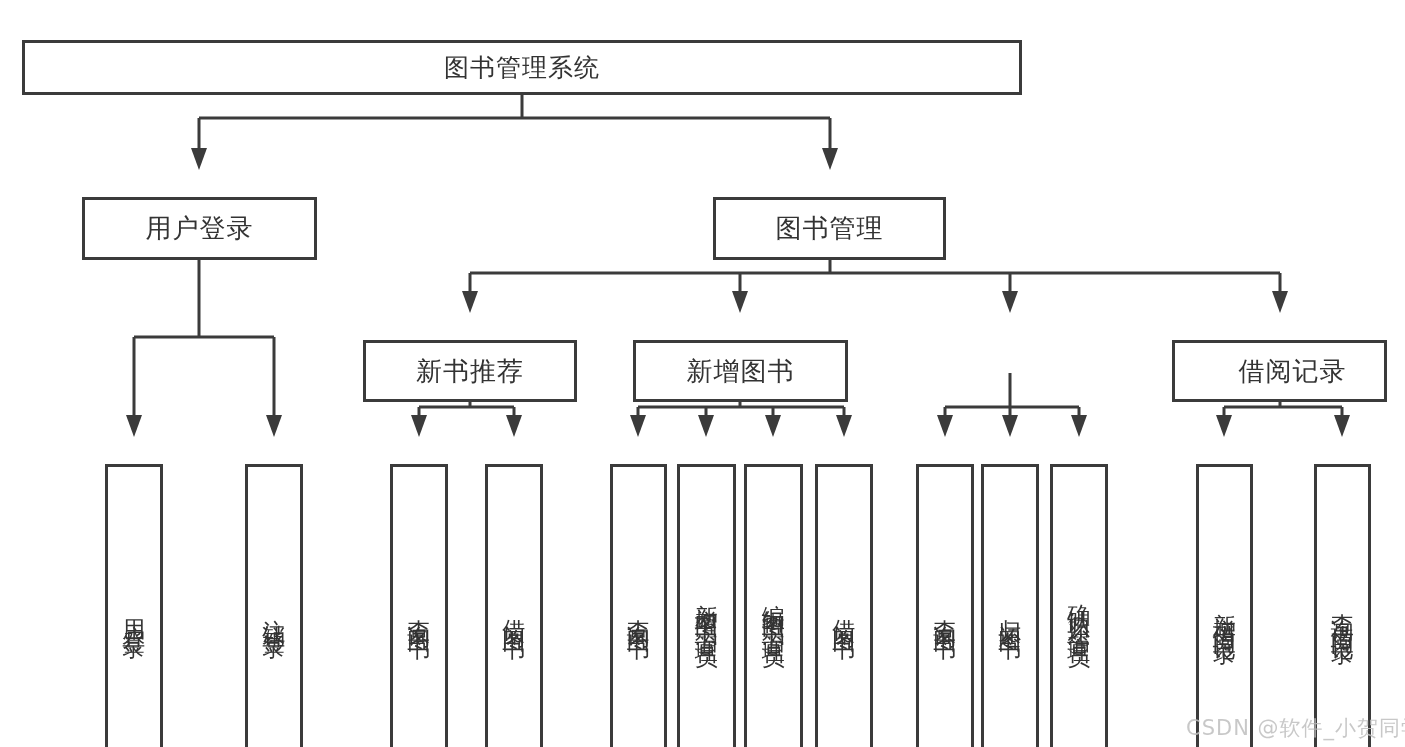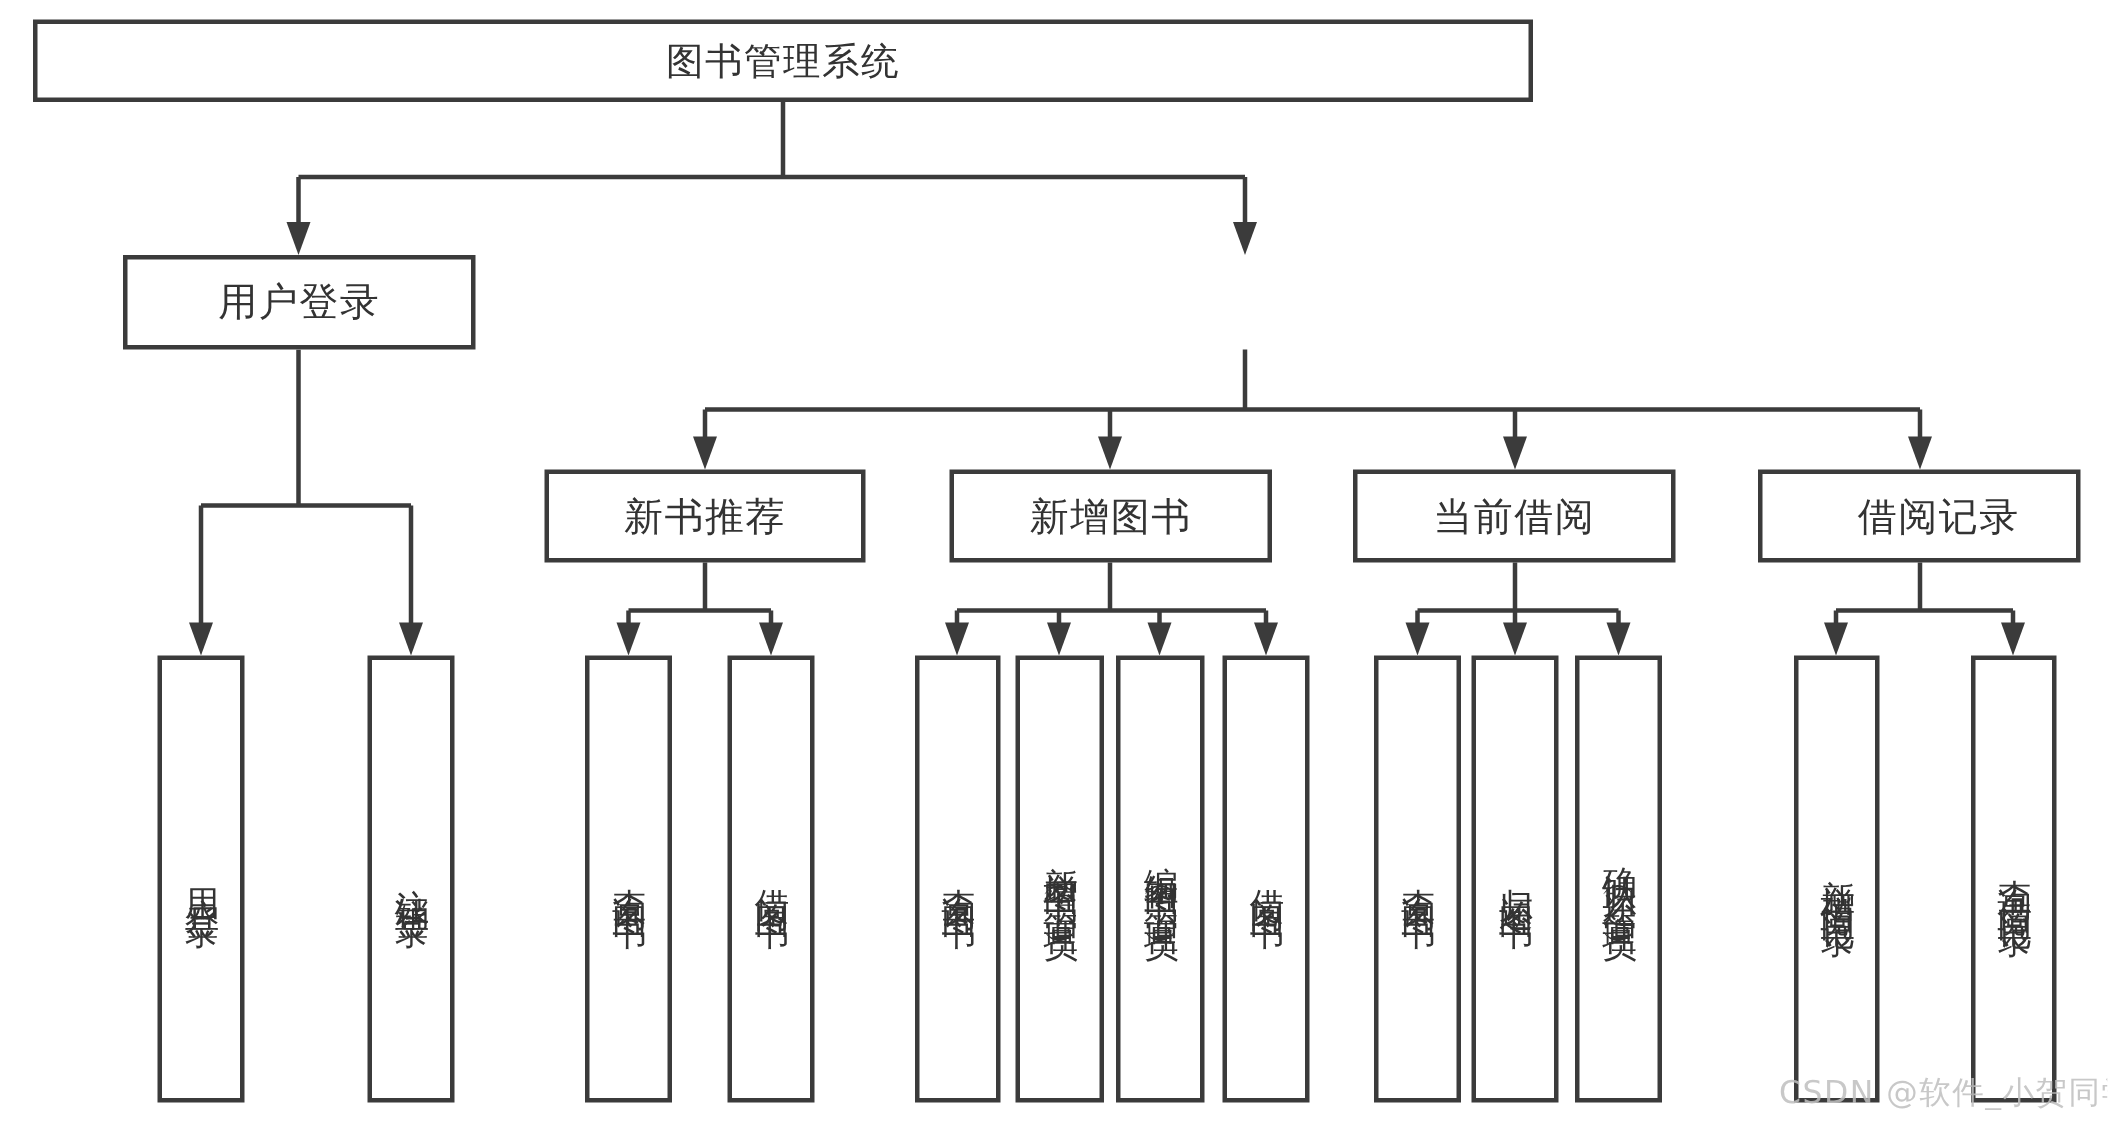--- a/index.html
+++ b/index.html
@@ -19,20 +19,21 @@
   #connectors{position:absolute;left:0;top:0;width:1405px;height:747px;}
   .cline{stroke:var(--line);stroke-width:3;fill:none;}
   .ahead{fill:var(--line);stroke:none;}
   .node{
     position:absolute;
     box-sizing:border-box;
     border:3px solid var(--line);
     background:var(--background);
     display:flex;align-items:center;justify-content:center;
     color:var(--text);
+    margin-top:27px;
   }
   .hnode{font-size:26px;letter-spacing:1px;}
   .root{font-size:25px;}
   .leaf{font-size:23px;}
   .leaf .vtext{
     writing-mode:vertical-lr;
     text-orientation:mixed;
     letter-spacing:6px;
     line-height:1.15;
     white-space:nowrap;
@@ -85,29 +86,29 @@
     </g>
   </svg>
 
   <div class="node hnode root" style="left:22px;top:13px;width:1000px;height:55px;">
     <span>图书管理系统</span>
   </div>
 
   <div class="node hnode" style="left:82px;top:170px;width:235px;height:63px;">
     <span>用户登录</span>
   </div>
+  <div class="node hnode" style="left:713px;top:170px;width:233px;height:63px;">
+    <span>图书管理</span>
+  </div>
 
   <div class="node hnode" style="left:363px;top:313px;width:214px;height:62px;text-align:right;">
     <span>新书推荐</span>
   </div>
   <div class="node hnode" style="left:633px;top:313px;width:215px;height:62px;">
     <span>新增图书</span>
-  </div>
-  <div class="node hnode" style="left:902px;top:313px;width:215px;height:62px;">
-    <span>当前借阅</span>
   </div>
   <div class="node hnode" style="left:1172px;top:313px;width:215px;height:62px;padding-left:26px;">
     <span>借阅记录</span>
   </div>
 
   <div class="node leaf" style="left:105px;top:437px;width:58px;height:298px;">
     <span class="vtext">用户登录</span>
   </div>
   <div class="node leaf" style="left:245px;top:437px;width:58px;height:298px;">
     <span class="vtext">注销登录</span>

